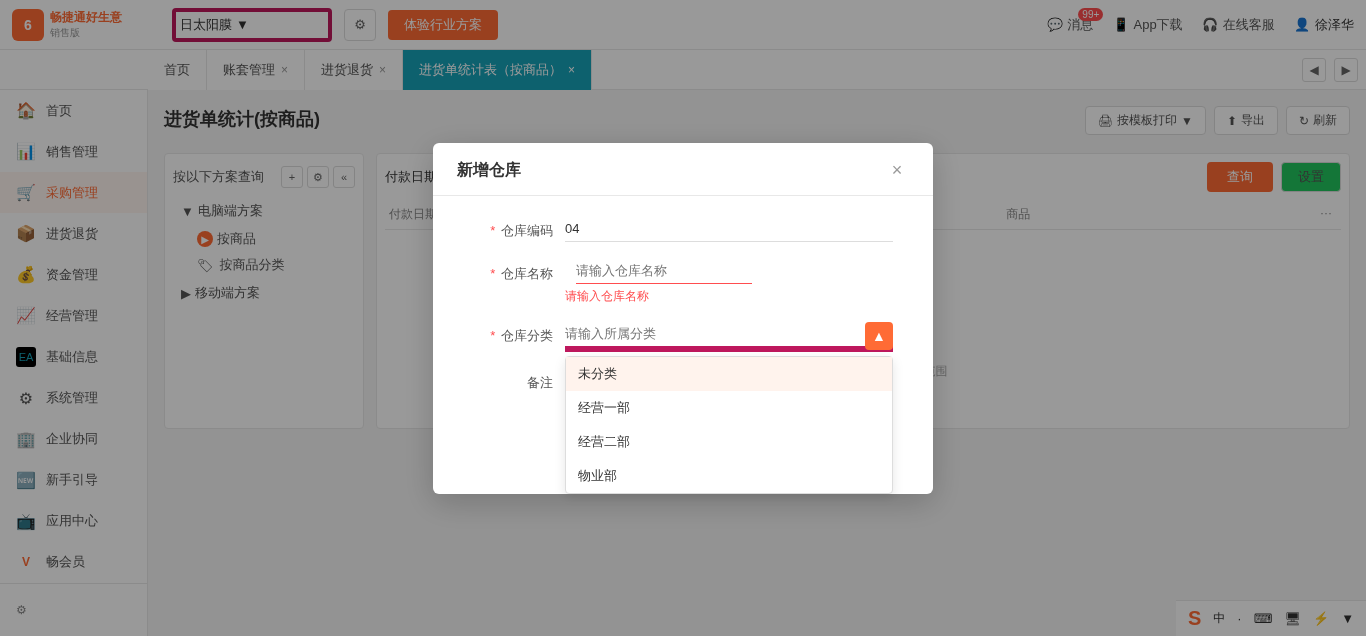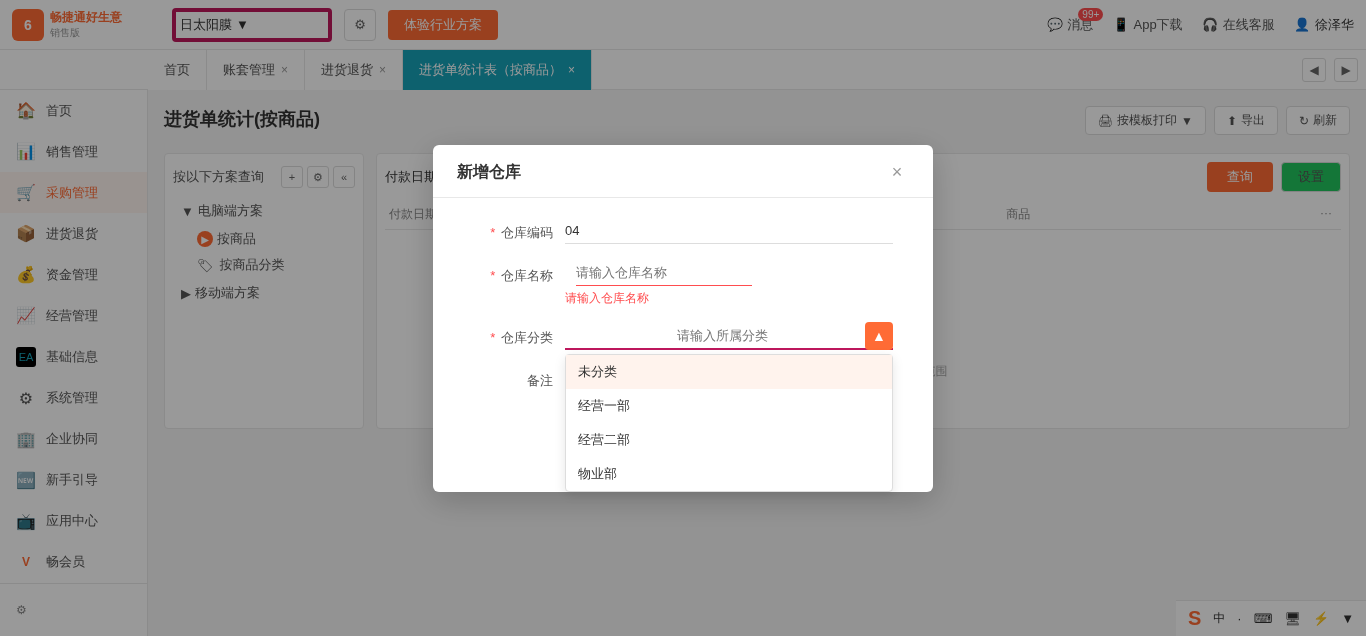--- a/index.html
+++ b/index.html
@@ -299,23 +299,23 @@
       color: #333;
     }
     .form-input.error { border-bottom-color: #ff4d4f; }
     .error-msg { color: #ff4d4f; font-size: 12px; margin-top: 2px; }
 
     .form-select-wrapper {
       flex: 1; position: relative;
     }
     .form-select-input {
       width: 100%;
-      border: none; border-bottom: 2px solid #be185d;
+      border: none; border-bottom: 6px solid #be185d;
       padding: 5px 13px 5px 0; font-size: 13px; outline: none;
-      color: #999; background: transparent; text-align: center;
+      color: #999; background: transparent;
     }
     .form-select-arrow {
       position: absolute; right: 0; top: 50%; transform: translateY(-50%);
       width: 28px; height: 28px;
       background: #ff6b35; border-radius: 4px;
       display: flex; align-items: center; justify-content: center;
       cursor: pointer; color: #fff; font-size: 14px;
     }
 
     

